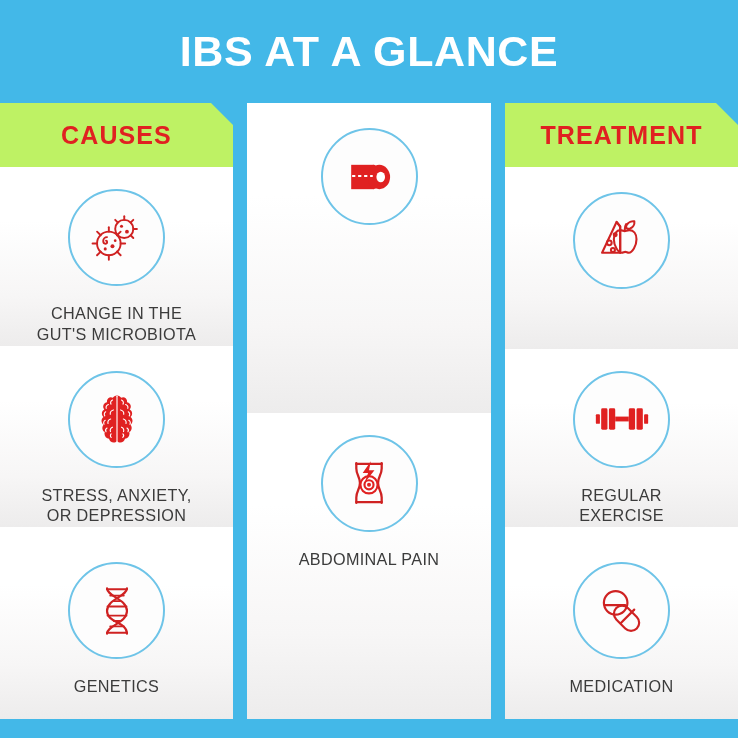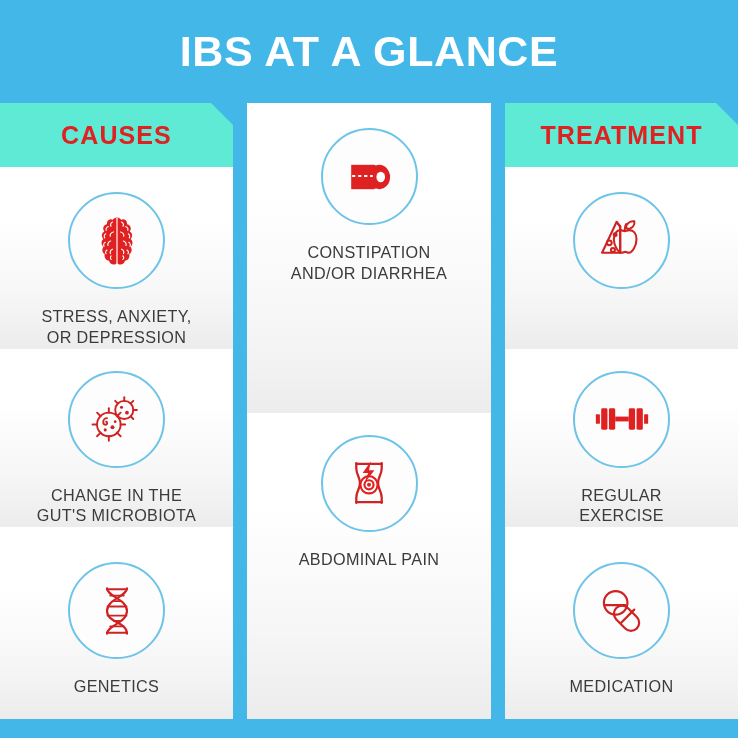--- a/index.html
+++ b/index.html
@@ -33,21 +33,21 @@
   }
   .col.c0{width:233px;}
   .gutter{width:14px;height:100%;background:#43b8e8;flex:0 0 14px;}
   .col.c1{width:244px;}
   .col.c2{width:233px;}
 
   
   .col-head{
     position:relative;
     height:64px;flex:0 0 64px;
-    background:#5eead4;
+    background:#bef264;
     display:flex;align-items:center;justify-content:center;
     -webkit-clip-path:polygon(0 0, calc(100% - 22px) 0, 100% 22px, 100% 100%, 0 100%);
     clip-path:polygon(0 0, calc(100% - 22px) 0, 100% 22px, 100% 100%, 0 100%);
   }
   .col-head-label{
     color:#e02121;
     font-size:25px;font-weight:bold;
     letter-spacing:1.1px;
     text-transform:uppercase;
   }
@@ -100,38 +100,20 @@
 
   <div class="title">IBS AT A GLANCE</div>
 
   <div class="columns">
 
     <div class="col c0">
       <div class="col-head">
         <span class="col-head-label">CAUSES</span>
       </div>
       <div class="cells">
-
-        <div class="cell r0">
-          <div class="circle">
-            <svg width="58" height="58" viewBox="0 0 64 64">
-              <g fill="#e02121">
-                <path d="M32 6c-2.2 0-3.8 1.1-4.6 2.6-1.6-.9-3.6-.8-5 .5-1.3 1.2-1.8 2.9-1.4 4.5-1.8.2-3.4 1.4-4 3.2-.6 1.7-.1 3.5 1 4.7-1.6.8-2.7 2.5-2.7 4.4 0 1.5.7 2.9 1.7 3.8-1.3 1-2.1 2.6-2.1 4.3 0 1.8.9 3.4 2.2 4.4-.8.9-1.3 2.1-1.3 3.4 0 2 1.1 3.7 2.7 4.6-.2.6-.3 1.2-.3 1.9 0 2.9 2.2 5.3 5 5.6.5 2.3 2.6 4.1 5.1 4.1 1.4 0 2.7-.5 3.7-1.4V6z"></path>
-                <path d="M32 6c2.2 0 3.8 1.1 4.6 2.6 1.6-.9 3.6-.8 5 .5 1.3 1.2 1.8 2.9 1.4 4.5 1.8.2 3.4 1.4 4 3.2.6 1.7.1 3.5-1 4.7 1.6.8 2.7 2.5 2.7 4.4 0 1.5-.7 2.9-1.7 3.8 1.3 1 2.1 2.6 2.1 4.3 0 1.8-.9 3.4-2.2 4.4.8.9 1.3 2.1 1.3 3.4 0 2-1.1 3.7-2.7 4.6.2.6.3 1.2.3 1.9 0 2.9-2.2 5.3-5 5.6-.5 2.3-2.6 4.1-5.1 4.1-1.4 0-2.7-.5-3.7-1.4V6z"></path>
-              </g>
-              <g stroke="#ffffff" stroke-width="1.25" fill="none" stroke-linecap="round">
-                <line x1="32" y1="7" x2="32" y2="57"></line>
-                <path d="M27 11c-2 1-2.6 3-1.6 4.6M22.5 16c-2 .6-3 2.4-2.4 4.2M19.5 24c-1.6 1-2 3-1 4.5M19 33.5c-1.6.9-2.2 2.8-1.3 4.3M21 42c-1.4.9-1.9 2.7-1.1 4M25.5 48.5c-1 1.1-1 2.8.1 3.8M28 22c-2.4.5-3.9 2.6-3.4 4.8M25 32c-2.3.7-3.6 2.9-2.9 5M27 41c-2 .8-3 3-2.2 4.9"></path>
-                <path d="M37 11c2 1 2.6 3 1.6 4.6M41.5 16c2 .6 3 2.4 2.4 4.2M44.5 24c1.6 1 2 3 1 4.5M45 33.5c1.6.9 2.2 2.8 1.3 4.3M43 42c1.4.9 1.9 2.7 1.1 4M38.5 48.5c1 1.1 1 2.8-.1 3.8M36 22c2.4.5 3.9 2.6 3.4 4.8M39 32c2.3.7 3.6 2.9 2.9 5M37 41c2 .8 3 3 2.2 4.9"></path>
-              </g>
-            </svg>
-          </div>
-          <div class="cell-label">STRESS, ANXIETY,
-OR DEPRESSION</div>
-        </div>
 
         <div class="cell r1">
           <div class="circle">
             <svg width="58" height="58" viewBox="0 0 64 64">
               <g fill="none" stroke="#cf2222" stroke-width="2.1" stroke-linecap="round">
                 <circle cx="40" cy="22" r="10"></circle>
                 <line x1="40" y1="12" x2="40" y2="8"></line>
                 <line x1="47" y1="15" x2="50" y2="12"></line>
                 <line x1="50" y1="22" x2="54" y2="22"></line>
                 <line x1="47" y1="29" x2="50" y2="32"></line>
@@ -153,20 +135,38 @@
                 <circle cx="27" cy="41" r="2.2"></circle>
                 <circle cx="19" cy="44" r="1.7"></circle>
                 <circle cx="30" cy="35" r="1.5"></circle>
               </g>
             </svg>
           </div>
           <div class="cell-label">CHANGE IN THE
 GUT'S MICROBIOTA</div>
         </div>
 
+        <div class="cell r0">
+          <div class="circle">
+            <svg width="58" height="58" viewBox="0 0 64 64">
+              <g fill="#e02121">
+                <path d="M32 6c-2.2 0-3.8 1.1-4.6 2.6-1.6-.9-3.6-.8-5 .5-1.3 1.2-1.8 2.9-1.4 4.5-1.8.2-3.4 1.4-4 3.2-.6 1.7-.1 3.5 1 4.7-1.6.8-2.7 2.5-2.7 4.4 0 1.5.7 2.9 1.7 3.8-1.3 1-2.1 2.6-2.1 4.3 0 1.8.9 3.4 2.2 4.4-.8.9-1.3 2.1-1.3 3.4 0 2 1.1 3.7 2.7 4.6-.2.6-.3 1.2-.3 1.9 0 2.9 2.2 5.3 5 5.6.5 2.3 2.6 4.1 5.1 4.1 1.4 0 2.7-.5 3.7-1.4V6z"></path>
+                <path d="M32 6c2.2 0 3.8 1.1 4.6 2.6 1.6-.9 3.6-.8 5 .5 1.3 1.2 1.8 2.9 1.4 4.5 1.8.2 3.4 1.4 4 3.2.6 1.7.1 3.5-1 4.7 1.6.8 2.7 2.5 2.7 4.4 0 1.5-.7 2.9-1.7 3.8 1.3 1 2.1 2.6 2.1 4.3 0 1.8-.9 3.4-2.2 4.4.8.9 1.3 2.1 1.3 3.4 0 2-1.1 3.7-2.7 4.6.2.6.3 1.2.3 1.9 0 2.9-2.2 5.3-5 5.6-.5 2.3-2.6 4.1-5.1 4.1-1.4 0-2.7-.5-3.7-1.4V6z"></path>
+              </g>
+              <g stroke="#ffffff" stroke-width="1.25" fill="none" stroke-linecap="round">
+                <line x1="32" y1="7" x2="32" y2="57"></line>
+                <path d="M27 11c-2 1-2.6 3-1.6 4.6M22.5 16c-2 .6-3 2.4-2.4 4.2M19.5 24c-1.6 1-2 3-1 4.5M19 33.5c-1.6.9-2.2 2.8-1.3 4.3M21 42c-1.4.9-1.9 2.7-1.1 4M25.5 48.5c-1 1.1-1 2.8.1 3.8M28 22c-2.4.5-3.9 2.6-3.4 4.8M25 32c-2.3.7-3.6 2.9-2.9 5M27 41c-2 .8-3 3-2.2 4.9"></path>
+                <path d="M37 11c2 1 2.6 3 1.6 4.6M41.5 16c2 .6 3 2.4 2.4 4.2M44.5 24c1.6 1 2 3 1 4.5M45 33.5c1.6.9 2.2 2.8 1.3 4.3M43 42c1.4.9 1.9 2.7 1.1 4M38.5 48.5c1 1.1 1 2.8-.1 3.8M36 22c2.4.5 3.9 2.6 3.4 4.8M39 32c2.3.7 3.6 2.9 2.9 5M37 41c2 .8 3 3 2.2 4.9"></path>
+              </g>
+            </svg>
+          </div>
+          <div class="cell-label">STRESS, ANXIETY,
+OR DEPRESSION</div>
+        </div>
+
         <div class="cell r2">
           <div class="circle">
             <svg width="58" height="58" viewBox="0 0 64 64">
               <g fill="none" stroke="#cf2222" stroke-width="2.4" stroke-linecap="round">
                 <path d="M21 7c0 9 22 12 22 25S21 48 21 57"></path>
                 <path d="M43 7c0 9-22 12-22 25s22 12 22 25"></path>
                 <line x1="21" y1="8" x2="43" y2="8"></line>
                 <line x1="43" y1="56" x2="21" y2="56"></line>
               </g>
               <g fill="none" stroke="#cf2222" stroke-width="2" stroke-linecap="round">
@@ -197,22 +197,20 @@
                 <path d="M13 19h24v26H13z"></path>
                 <ellipse cx="43" cy="32" rx="11.5" ry="13"></ellipse>
                 <ellipse cx="37" cy="32" rx="6" ry="13"></ellipse>
               </g>
               <ellipse cx="44.5" cy="32" rx="4.6" ry="5.6" fill="#ffffff"></ellipse>
               <g stroke="#ffffff" stroke-width="2.1" stroke-linecap="butt" fill="none" stroke-dasharray="3.4 3">
                 <line x1="14" y1="31" x2="36" y2="31"></line>
               </g>
             </svg>
           </div>
-          <div class="cell-label">CONSTIPATION
-AND/OR DIARRHEA</div>
         </div>
 
         <div class="cell r1">
           <div class="circle">
             <svg width="58" height="58" viewBox="0 0 64 64">
               <g fill="none" stroke="#cf2222" stroke-width="2.5" stroke-linecap="round" stroke-linejoin="round">
                 <path d="M18 10v6c0 7 4 9 4 16s-4 9-4 16v6"></path>
                 <path d="M46 10v6c0 7-4 9-4 16s4 9 4 16v6"></path>
                 <line x1="18" y1="11" x2="46" y2="11"></line>
                 <line x1="18" y1="53" x2="46" y2="53"></line>

